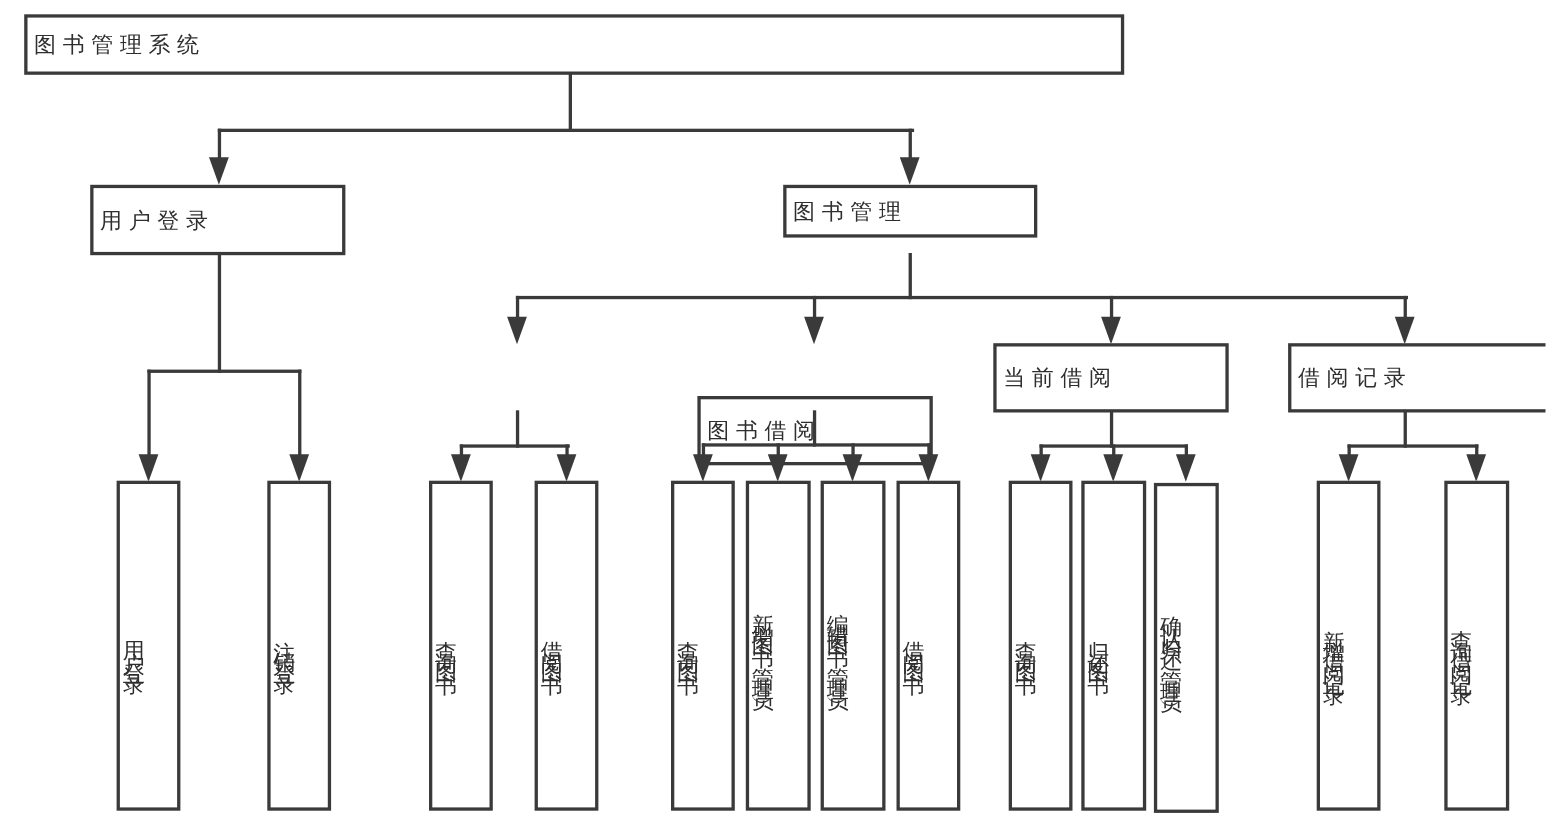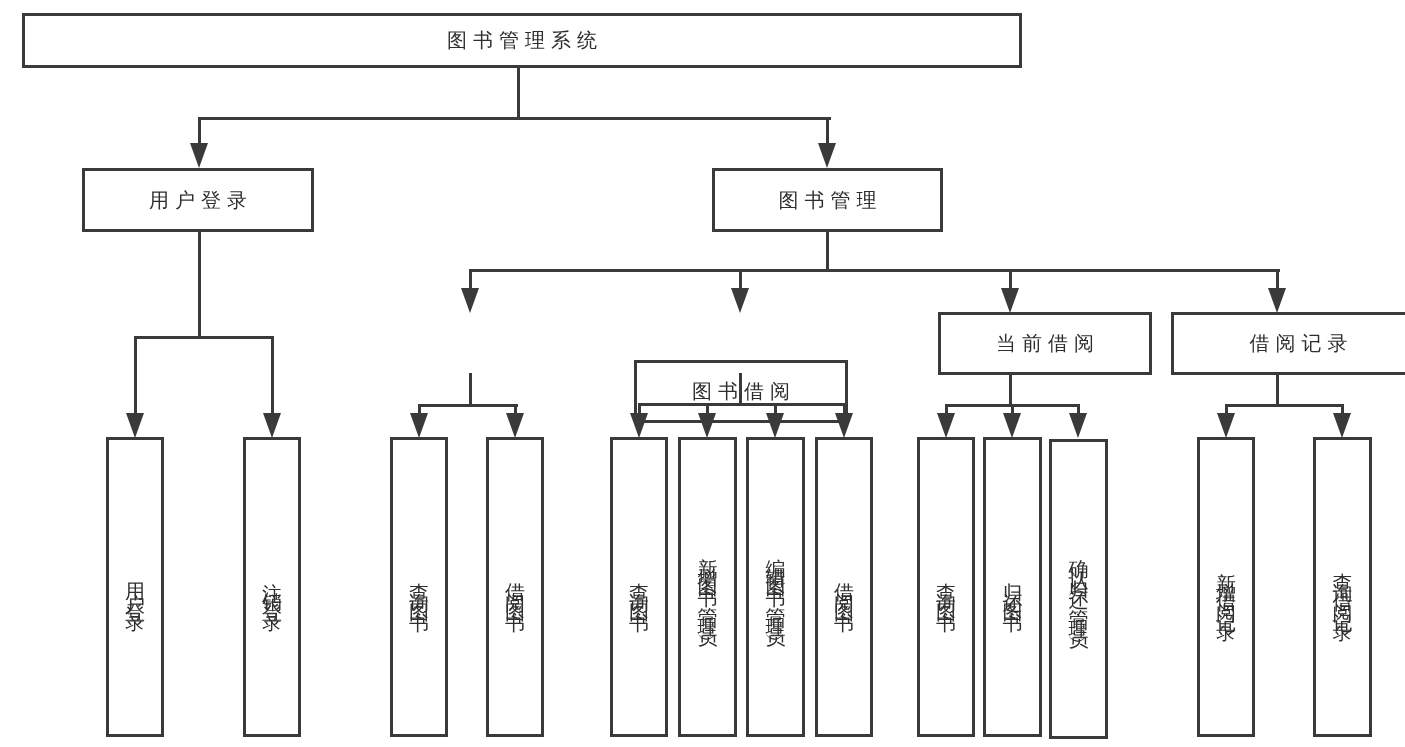--- a/index.html
+++ b/index.html
@@ -7,21 +7,21 @@
     --text:#2e2e2e;
     --wm:#c9948f;
   }
   *{box-sizing:border-box;margin:0;padding:0;}
   body{background:#fff;font-family:"Liberation Sans","DejaVu Sans",sans-serif;}
   .stage{position:relative;width:1405px;height:747px;background:#fff;overflow:hidden;}
   .box{
     position:absolute;
     background:#fff;
     border:3px solid var(--line);
-    display:flex;align-items:center;justify-content:center;
+    display:flex;align-items:center;
     color:var(--text);
   }
   .hlabel{font-size:20px;letter-spacing:6px;text-indent:6px;white-space:nowrap;color:var(--text);}
   .vlabel{
     writing-mode:vertical-rl;
     text-orientation:mixed;
     font-size:20px;
     letter-spacing:10px;
     line-height:1.15;
     color:var(--text);
@@ -56,21 +56,21 @@
   <div class="vl" style="left:517px;top:66px;height:54px;"></div>
   <div class="hl" style="left:198px;top:117px;width:633px;"></div>
   <div class="vl" style="left:198px;top:117px;height:30px;"></div>
   <div class="arr" style="left:190px;top:143px;"></div>
   <div class="vl" style="left:826px;top:117px;height:30px;"></div>
   <div class="arr" style="left:818px;top:143px;"></div>
 
   <div class="box" style="left:82px;top:168px;width:232px;height:64px;">
     <span class="hlabel">用户登录</span>
   </div>
-  <div class="box" style="left:712px;top:168px;width:231px;height:64px;">
+  <div class="box" style="left:712px;top:168px;width:231px;height:48px;">
     <span class="hlabel">图书管理</span>
   </div>
 
   <div class="vl" style="left:198px;top:230px;height:109px;"></div>
   <div class="hl" style="left:134px;top:336px;width:140px;"></div>
   <div class="vl" style="left:134px;top:336px;height:80px;"></div>
   <div class="arr" style="left:126px;top:413px;"></div>
   <div class="vl" style="left:271px;top:336px;height:80px;"></div>
   <div class="arr" style="left:263px;top:413px;"></div>
 
@@ -88,21 +88,21 @@
   <div class="vl" style="left:739px;top:269px;height:22px;"></div>
   <div class="arr" style="left:731px;top:288px;"></div>
   <div class="vl" style="left:1009px;top:269px;height:22px;"></div>
   <div class="arr" style="left:1001px;top:288px;"></div>
   <div class="vl" style="left:1276px;top:269px;height:22px;"></div>
   <div class="arr" style="left:1268px;top:288px;"></div>
 
   <div class="box" style="left:634px;top:312px;width:214px;height:63px;margin-top:48px;">
     <span class="hlabel">图书借阅</span>
   </div>
-  <div class="box" style="left:938px;top:312px;width:214px;height:63px;">
+  <div class="box" style="left:903px;top:312px;width:214px;height:63px;">
     <span class="hlabel">当前借阅</span>
   </div>
   <div class="box" style="left:1171px;top:312px;width:255px;height:63px;">
     <span class="hlabel">借阅记录</span>
   </div>
 
   <div class="vl" style="left:469px;top:373px;height:34px;"></div>
   <div class="hl" style="left:418px;top:404px;width:100px;"></div>
   <div class="vl" style="left:418px;top:404px;height:12px;"></div>
   <div class="arr" style="left:410px;top:413px;"></div>

